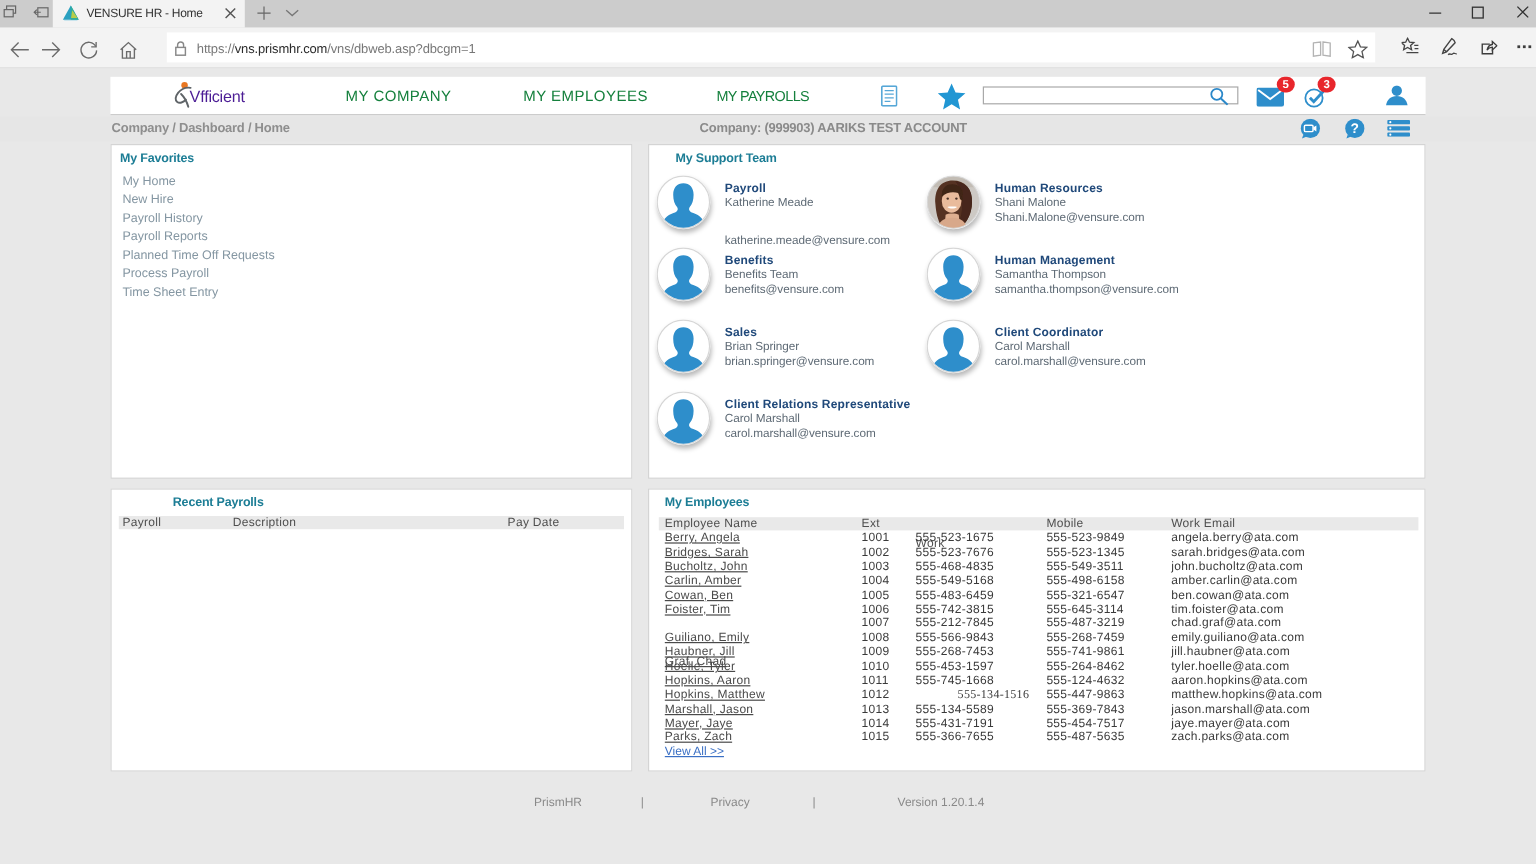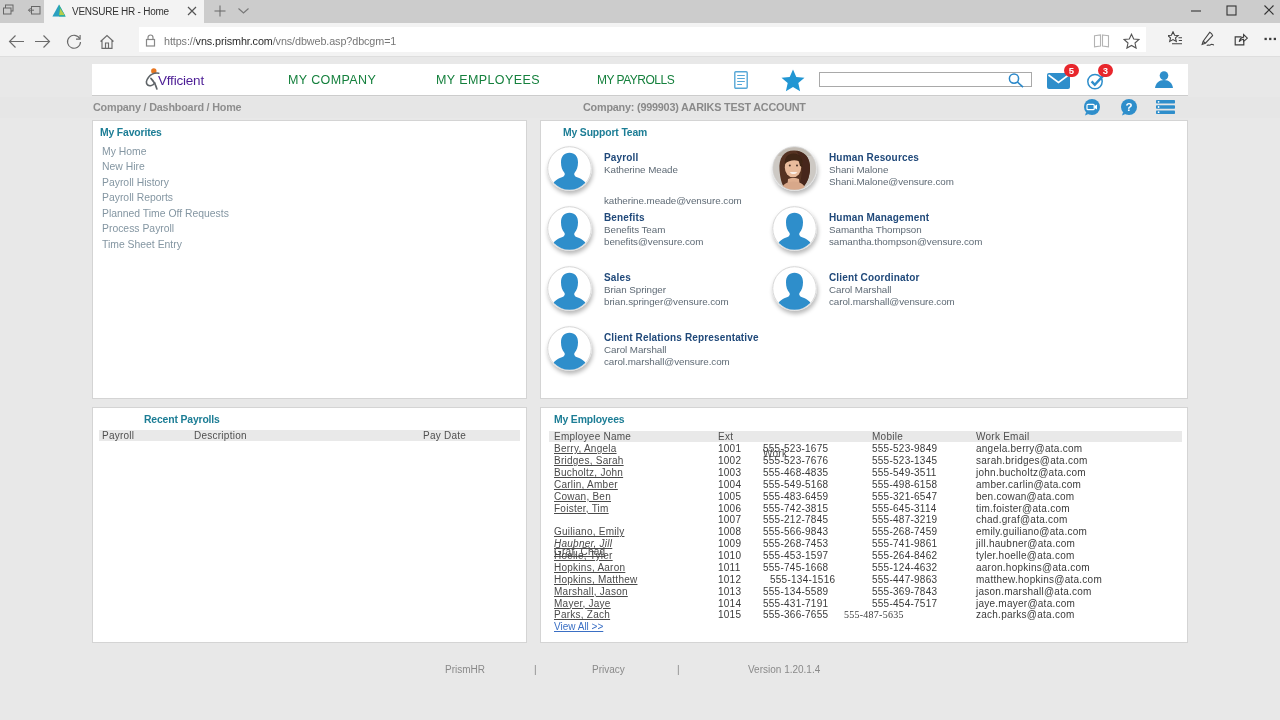--- a/index.html
+++ b/index.html
@@ -340,52 +340,52 @@
 <div class="tdl" style="left:554px;top:514.4px;margin-top:32px;">Graf, Chad</div>
 <div class="td" style="left:718px;top:514.4px;">1007</div>
 <div class="td" style="left:763px;top:514.4px;">555-212-7845</div>
 <div class="td" style="left:872px;top:514.4px;">555-487-3219</div>
 <div class="td" style="left:976px;top:514.4px;">chad.graf@ata.com</div>
 <div class="tdl" style="left:554px;top:526.3px;">Guiliano, Emily</div>
 <div class="td" style="left:718px;top:526.3px;">1008</div>
 <div class="td" style="left:763px;top:526.3px;">555-566-9843</div>
 <div class="td" style="left:872px;top:526.3px;">555-268-7459</div>
 <div class="td" style="left:976px;top:526.3px;">emily.guiliano@ata.com</div>
-<div class="tdl" style="left:554px;top:538.2px;font-style:italic;">Haubner, Jill</div>
+<div class="tdl" style="left:554px;top:538.2px;">Haubner, Jill</div>
 <div class="td" style="left:718px;top:538.2px;">1009</div>
 <div class="td" style="left:763px;top:538.2px;">555-268-7453</div>
 <div class="td" style="left:872px;top:538.2px;">555-741-9861</div>
 <div class="td" style="left:976px;top:538.2px;">jill.haubner@ata.com</div>
 <div class="tdl" style="left:554px;top:550.0px;">Hoelle, Tyler</div>
 <div class="td" style="left:718px;top:550.0px;">1010</div>
 <div class="td" style="left:763px;top:550.0px;">555-453-1597</div>
 <div class="td" style="left:872px;top:550.0px;">555-264-8462</div>
 <div class="td" style="left:976px;top:550.0px;">tyler.hoelle@ata.com</div>
 <div class="tdl" style="left:554px;top:561.9px;">Hopkins, Aaron</div>
 <div class="td" style="left:718px;top:561.9px;">1011</div>
 <div class="td" style="left:763px;top:561.9px;">555-745-1668</div>
 <div class="td" style="left:872px;top:561.9px;">555-124-4632</div>
 <div class="td" style="left:976px;top:561.9px;">aaron.hopkins@ata.com</div>
 <div class="tdl" style="left:554px;top:573.8px;">Hopkins, Matthew</div>
 <div class="td" style="left:718px;top:573.8px;">1012</div>
-<div class="td" style="left:770px;top:573.8px;">555-134-1516</div>
+<div class="td" style="left:798px;top:573.8px;font-family:Liberation Serif, serif;">555-134-1516</div>
 <div class="td" style="left:872px;top:573.8px;">555-447-9863</div>
 <div class="td" style="left:976px;top:573.8px;">matthew.hopkins@ata.com</div>
 <div class="tdl" style="left:554px;top:585.6px;">Marshall, Jason</div>
 <div class="td" style="left:718px;top:585.6px;">1013</div>
 <div class="td" style="left:763px;top:585.6px;">555-134-5589</div>
 <div class="td" style="left:872px;top:585.6px;">555-369-7843</div>
 <div class="td" style="left:976px;top:585.6px;">jason.marshall@ata.com</div>
 <div class="tdl" style="left:554px;top:597.5px;">Mayer, Jaye</div>
 <div class="td" style="left:718px;top:597.5px;">1014</div>
 <div class="td" style="left:763px;top:597.5px;">555-431-7191</div>
 <div class="td" style="left:872px;top:597.5px;">555-454-7517</div>
 <div class="td" style="left:976px;top:597.5px;">jaye.mayer@ata.com</div>
 <div class="tdl" style="left:554px;top:609.4px;">Parks, Zach</div>
 <div class="td" style="left:718px;top:609.4px;">1015</div>
 <div class="td" style="left:763px;top:609.4px;">555-366-7655</div>
-<div class="td" style="left:844px;top:609.4px;font-family:Liberation Serif, serif;">555-487-5635</div>
+<div class="td" style="left:872px;top:609.4px;">555-487-5635</div>
 <div class="td" style="left:976px;top:609.4px;">zach.parks@ata.com</div>
 <div class="abs" style="left:554px;top:621.2px;font-size:10px;color:#3a6fc4;text-decoration:underline;">View All &gt;&gt;</div>
 <div class="ftr" style="left:445px;top:664px;">PrismHR</div>
 <div class="ftr" style="left:534px;top:664px;">|</div>
 <div class="ftr" style="left:592px;top:664px;">Privacy</div>
 <div class="ftr" style="left:677px;top:664px;">|</div>
 <div class="ftr" style="left:748px;top:664px;">Version 1.20.1.4</div>
 </body></html>

